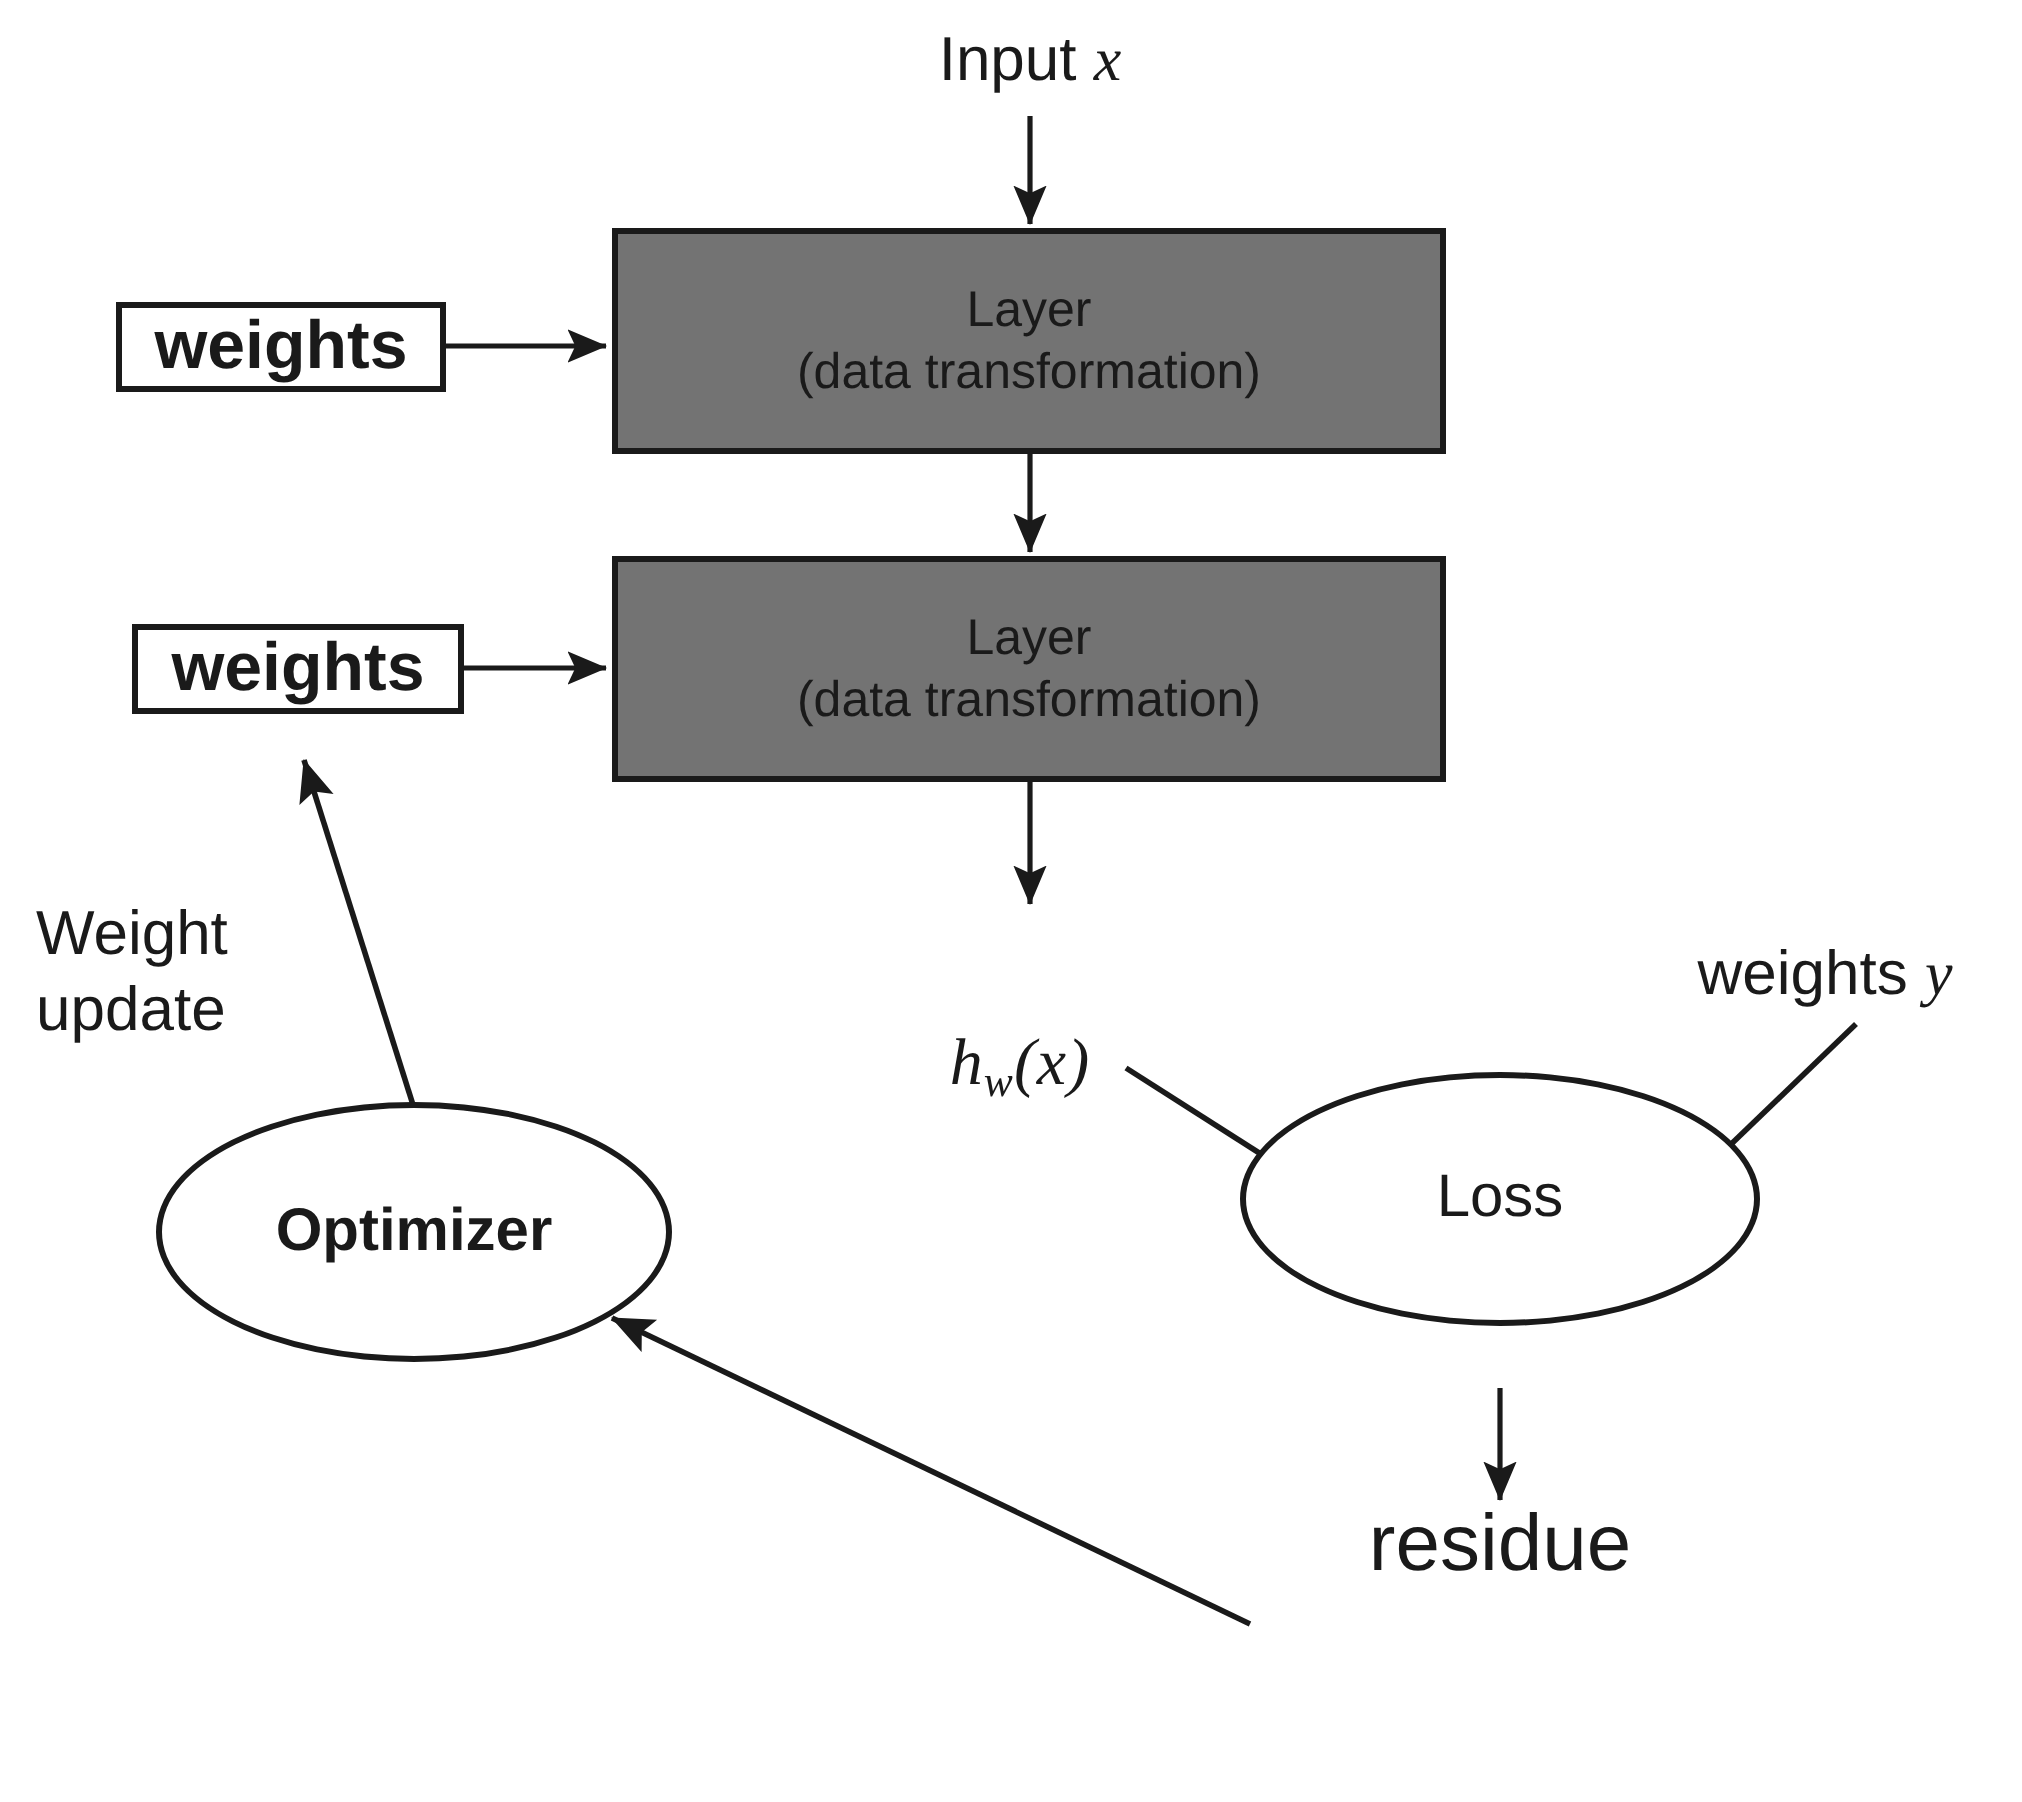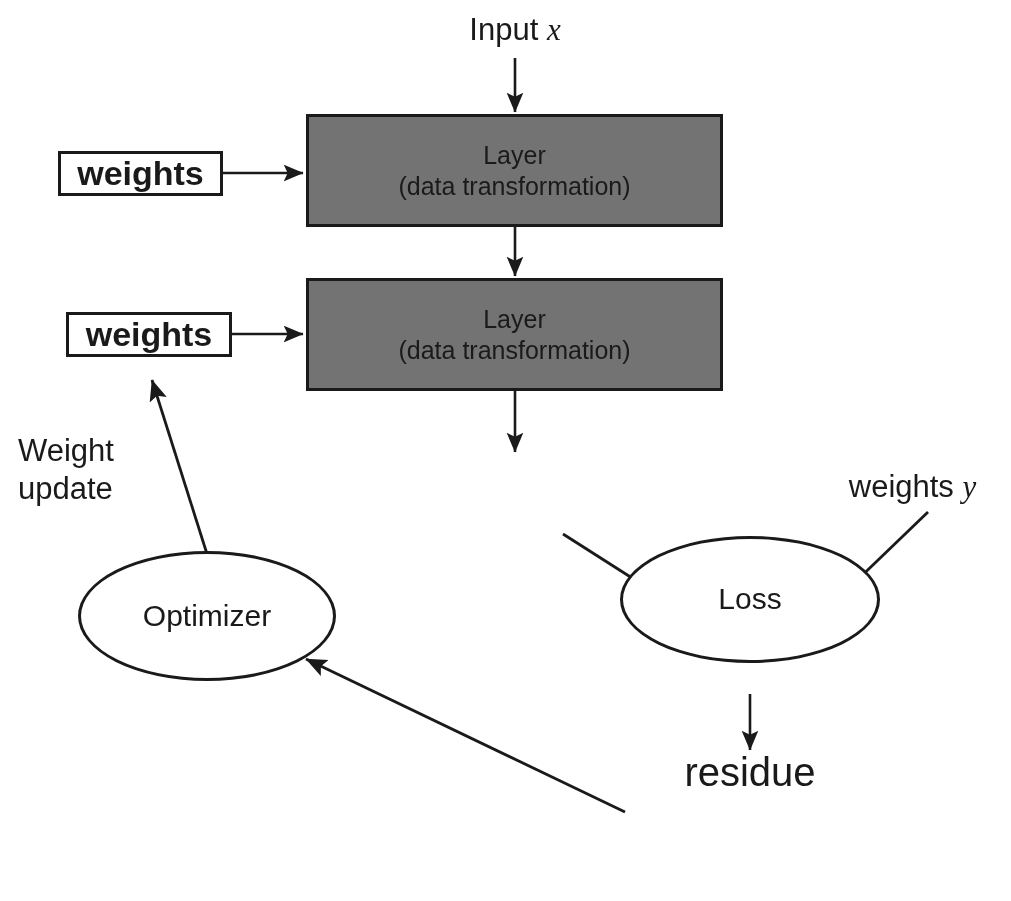--- a/index.html
+++ b/index.html
@@ -129,29 +129,34 @@
 
   <div class="node layer-box" style="left:306px; top:278px; width:417px; height:113px;">
     <span class="stack-line">Layer</span>
     <span class="stack-line">(data transformation)</span>
   </div>
 
   <div class="node weights-box" style="left:66px; top:312px; width:166px; height:45px;">
     <span class="stack-line">weights</span>
   </div>
 
-  <div class="node plain-label" style="left:18px; top:425px; width:180px; height:90px; align-items:flex-start; text-align:left;">
+  <div class="node plain-label" style="left:18px; top:441px; width:180px; height:90px; align-items:flex-start; text-align:left;">
     <span class="stack-line">Weight</span>
     <span class="stack-line">update</span>
   </div>
 
-  <div class="node ellipse-node" style="left:78px; top:551px; width:258px; height:130px;">
+  <div class="node ellipse-node" style="left:78px; top:551px; width:258px; height:130px;font-weight:bold;">
     <span class="stack-line">Optimizer</span>
   </div>
 
+  <div class="node math" style="left:410px; top:512px; width:200px; height:42px;">
+    <span class="stack-line">
+      <span>h</span><span class="sub">w</span><span>(x)</span>
+    </span>
+  </div>
 
   <div class="node plain-label" style="left:820px; top:466px; width:185px; height:42px;">
     <span class="stack-line">
       <span>weights</span><span>&nbsp;</span><span class="ital">y</span>
     </span>
   </div>
 
   <div class="node ellipse-node" style="left:620px; top:536px; width:260px; height:127px;">
     <span class="stack-line">Loss</span>
   </div>

